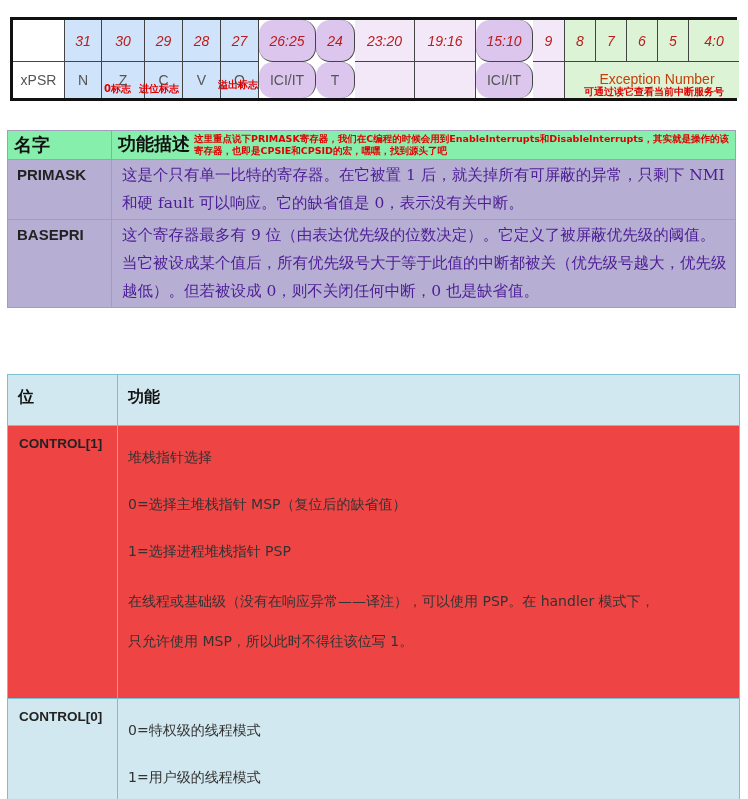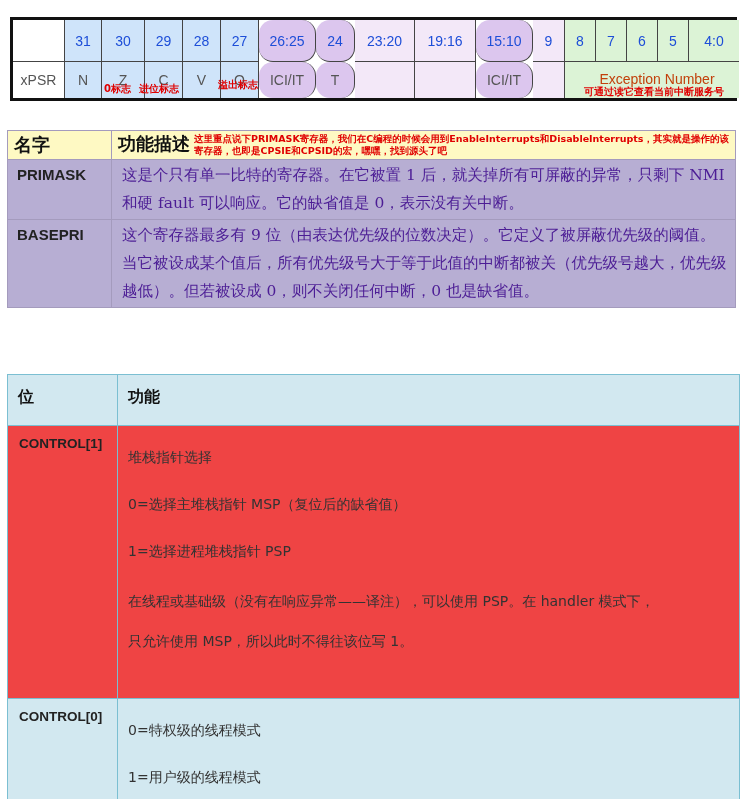--- a/index.html
+++ b/index.html
@@ -7,37 +7,37 @@
          font-family:"Liberation Sans","DejaVu Sans",sans-serif; color:#222; }
 
   
   .xpsr { position:absolute; left:10px; top:17px; width:727px; height:84px;
           border:3px solid #111; box-sizing:border-box; display:grid;
           grid-template-columns: 52px 37px 43px 38px 38px 38px 57px 39px 60px 61px 57px 32px 31px 31px 31px 31px 50px;
           grid-template-rows: 42px 36px; }
   .xpsr .c { border-right:1px solid #444; border-bottom:1px solid #444; box-sizing:border-box;
              display:flex; align-items:center; justify-content:center; font-size:14px; color:#444;
              position:relative; }
-  .xpsr .num { color:#1d4ed8; }
+  .xpsr .num { font-style:italic; color:#b91c1c; }
   .xpsr .lbl { align-items:flex-start; padding-top:10px; font-size:14px; color:#555; }
   .xpsr .row2 { border-bottom:none; }
   .bg-w  { background:#ffffff; }
   .bg-b  { background:#cfe4fa; }
   .bg-p  { background:#dcc6ee;border-radius:14px; }
   .bg-lp { background:#f3e8f8; }
   .bg-g  { background:#dcf3d6; }
   .exc { grid-column: 13 / span 5; border-right:none !important; align-items:flex-start; padding-top:10px;
          flex-direction:column; justify-content:flex-start; padding-left:10px; box-sizing:border-box; }
   .red-note { color:#e00000; font-weight:bold; font-size:10px; font-family:"DejaVu Sans",sans-serif;
               position:absolute; white-space:nowrap; letter-spacing:0; }
 
   
   .mask { position:absolute; left:7px; top:130px; width:729px; border-collapse:collapse; }
   .mask td { border:1px solid #a49bbd; vertical-align:top; box-sizing:border-box; }
-  .mask .hdr td { background:#fef9c3; height:27px;margin-left:8px; }
+  .mask .hdr td { background:#86efac; height:27px;margin-left:8px; }
   .mask .h-name { font-size:18px; font-weight:bold; padding:2px 6px; font-family:"DejaVu Sans",sans-serif; color:#111; }
   .mask .h-desc { padding:1px 6px; font-size:18px; font-weight:bold; font-family:"DejaVu Sans",sans-serif; color:#111; position:relative; }
   .mask .h-desc .hd-title { display:inline-block; vertical-align:top; }
   .mask .h-desc .hd-note { position:absolute; left:82px; top:2px; right:4px; color:#e00000;
                            font-size:9.5px; line-height:12px; font-weight:bold; }
   .mask .name { width:104px; font-weight:bold; font-size:15px; padding:6px 8px 0 9px; color:#222; }
   .mask .desc { font-size:15.5px; line-height:28px; padding:1px 6px 2px 10px; color:#4c1d95; font-family:"DejaVu Serif",serif; }
   .mask .dark td { background:#b7aed3;margin-left:17px; }
   .mask .light td { background:#ddd6ea; }
   .mask .r1 td { height:56px; }

